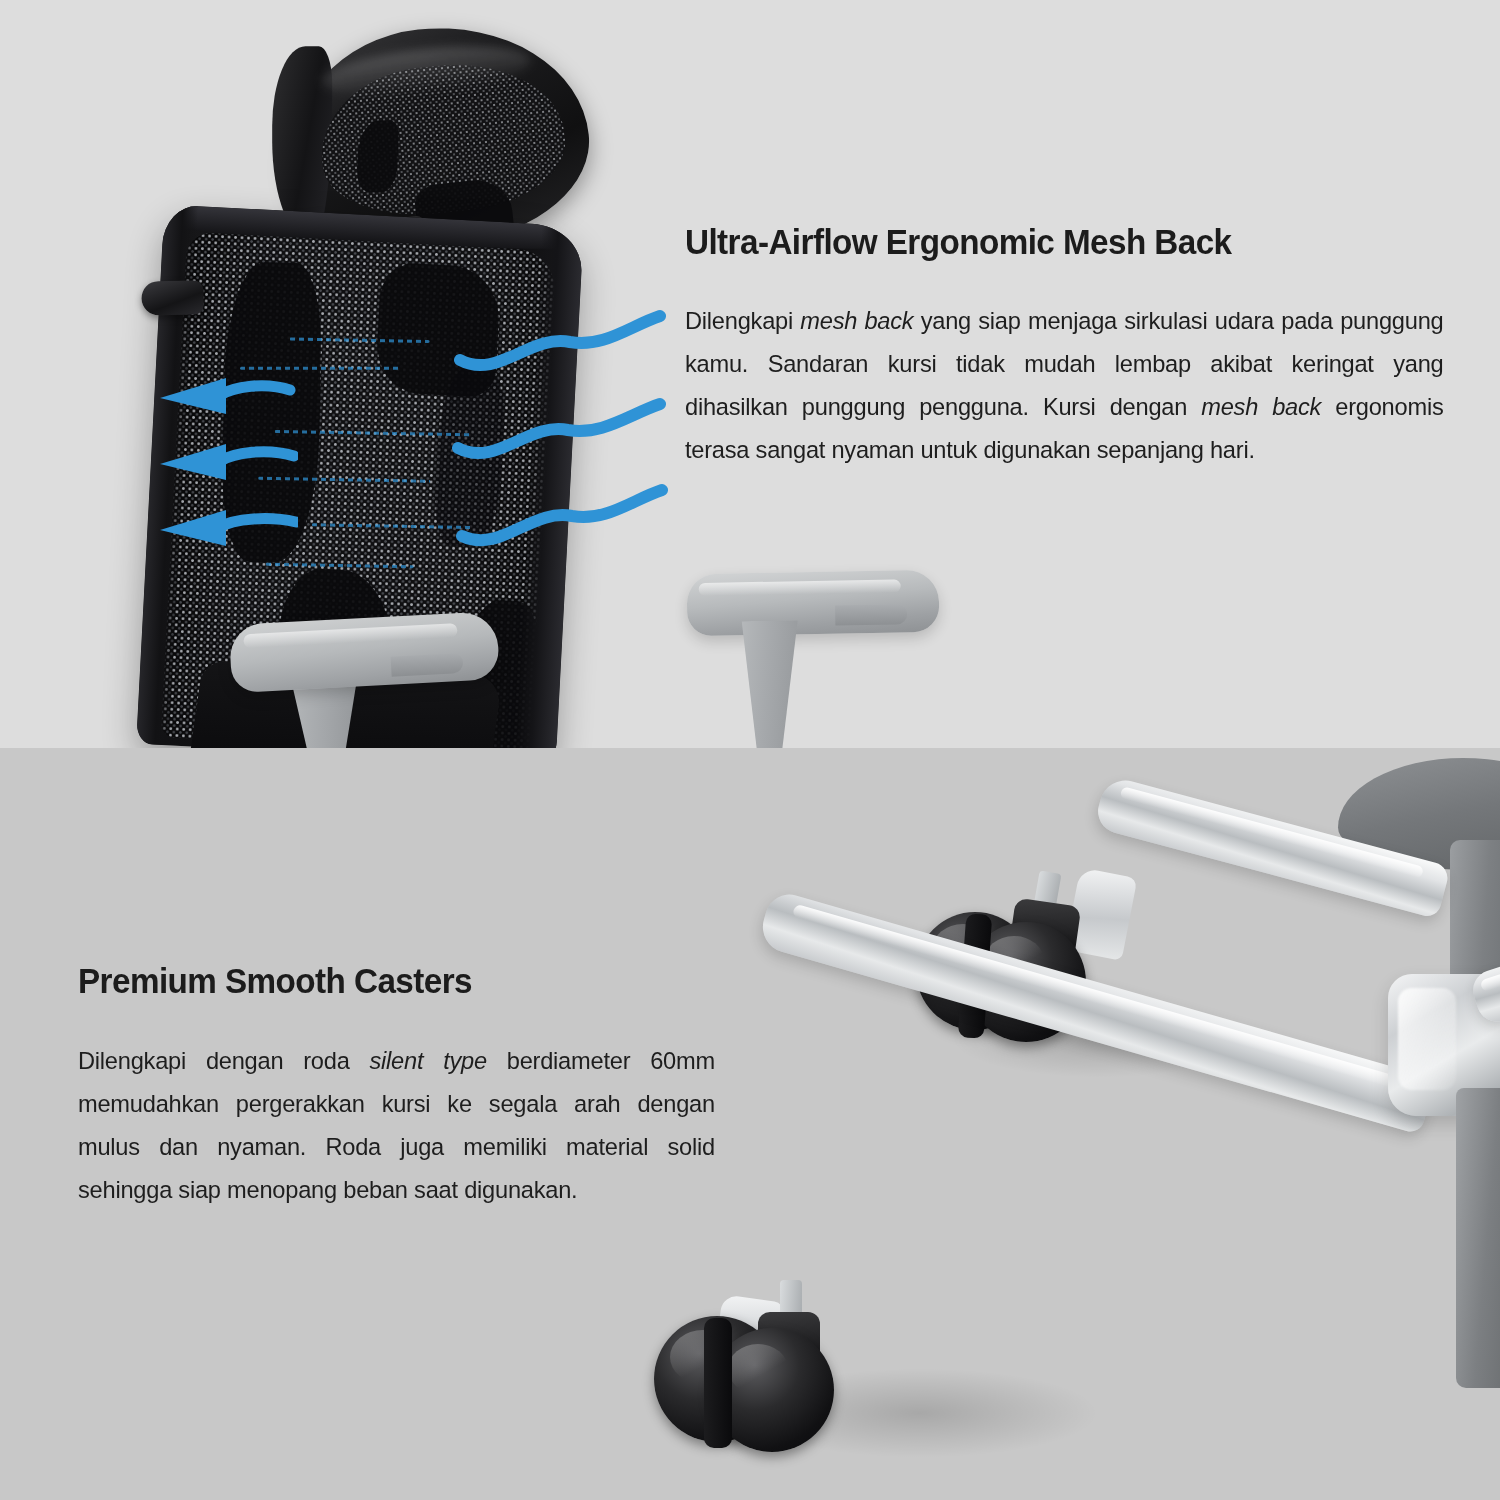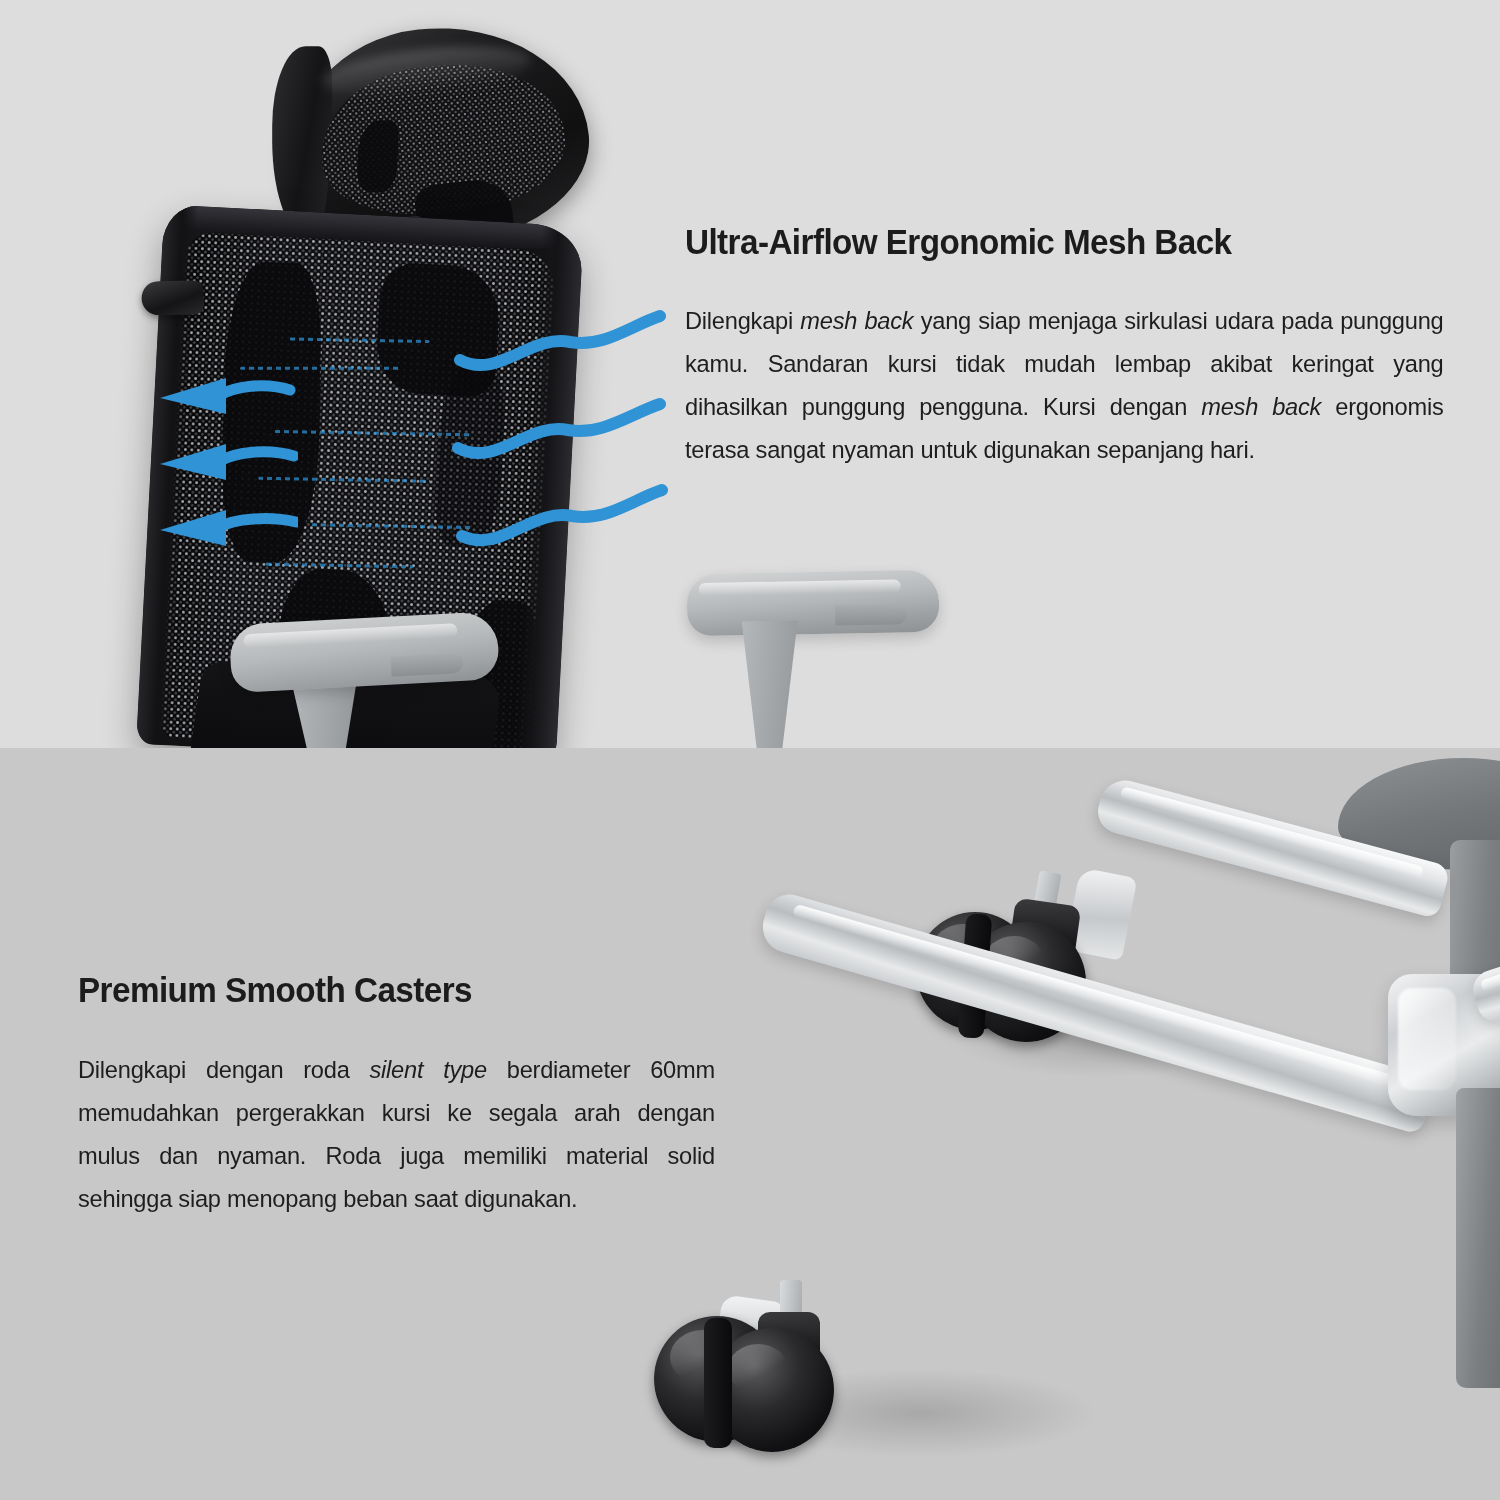--- a/index.html
+++ b/index.html
@@ -434,21 +434,21 @@
     </div>
 
     <div class="copy-block" id="copy-top">
       <div class="headline">Ultra-Airflow Ergonomic Mesh Back</div>
       <div class="bodytext"><span>Dilengkapi </span><em>mesh back</em><span> yang siap menjaga sirkulasi udara pada punggung kamu. Sandaran kursi tidak mudah lembap akibat keringat yang dihasilkan punggung pengguna. Kursi dengan </span><em>mesh back</em><span> ergonomis terasa sangat nyaman untuk digunakan sepanjang hari.</span></div>
     </div>
   </div>
 
   <div class="panel" id="panel-bottom">
 
-    <div class="copy-block" id="copy-bottom" style="top:222px;">
+    <div class="copy-block" id="copy-bottom" style="top:213px;">
       <div class="headline">Premium Smooth Casters</div>
       <div class="bodytext"><span>Dilengkapi dengan roda </span><em>silent type</em><span> berdiameter 60mm memudahkan pergerakkan kursi ke segala arah dengan mulus dan nyaman. Roda juga memiliki material solid sehingga siap menopang beban saat digunakan.</span></div>
     </div>
 
     <div id="base-art" style="top:0;">
 
       <div class="soft-shadow" style="left:120px; top:620px; width:360px; height:90px;"></div>
       <div class="soft-shadow" style="left:330px; top:250px; width:300px; height:80px;"></div>
 
       <div class="seat-cover"></div>

